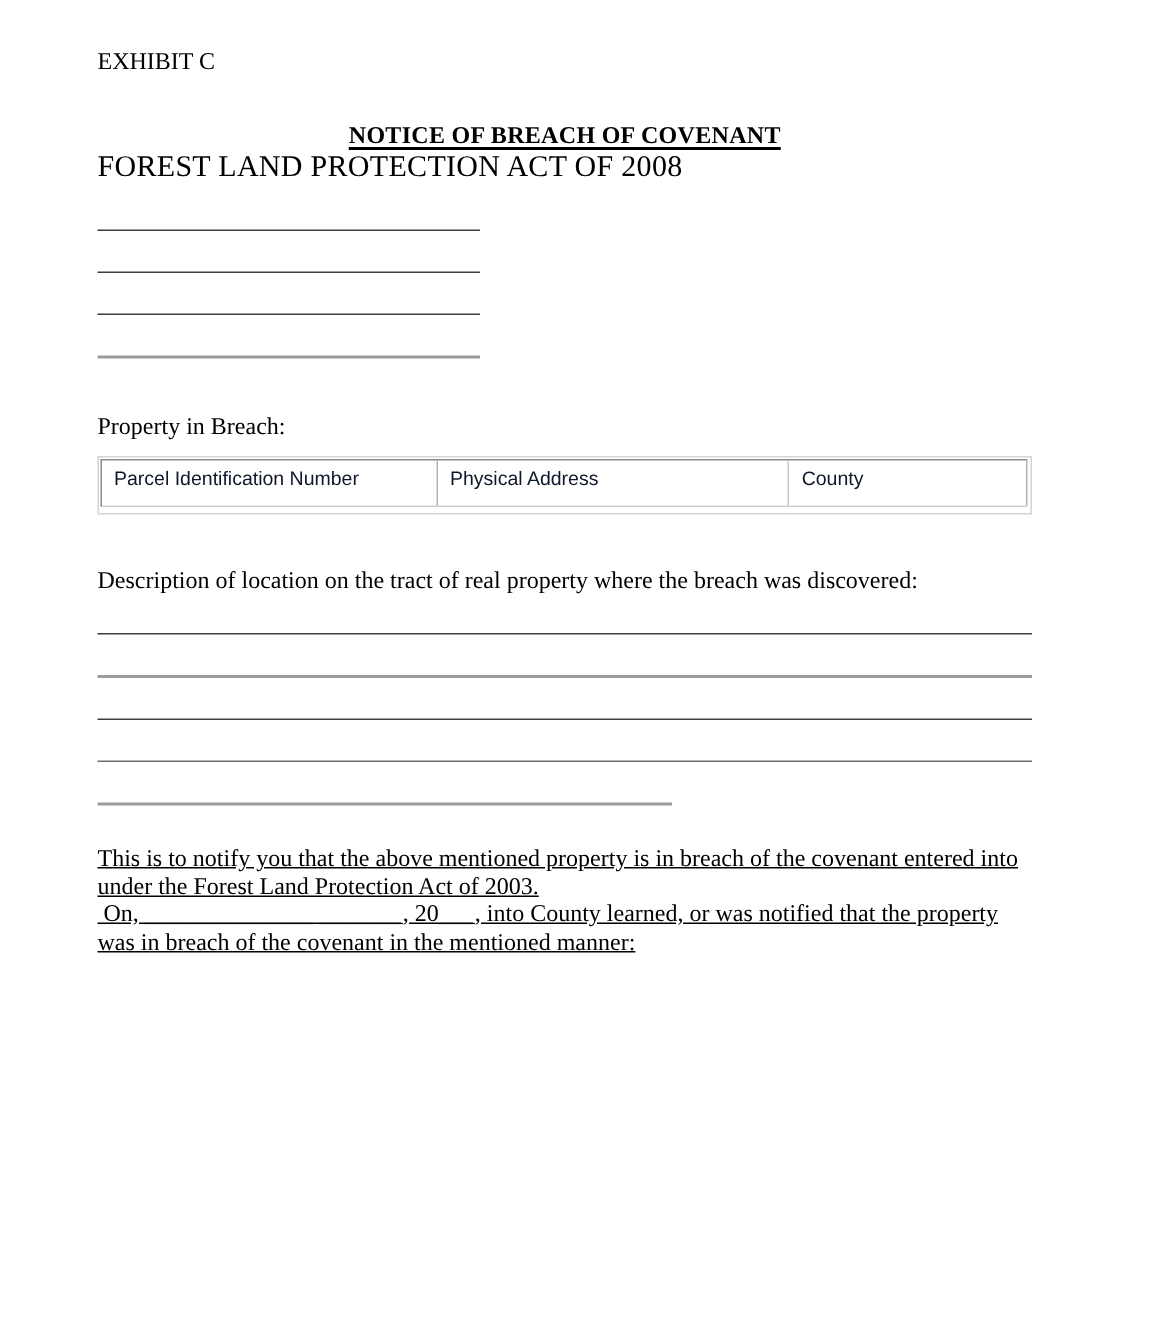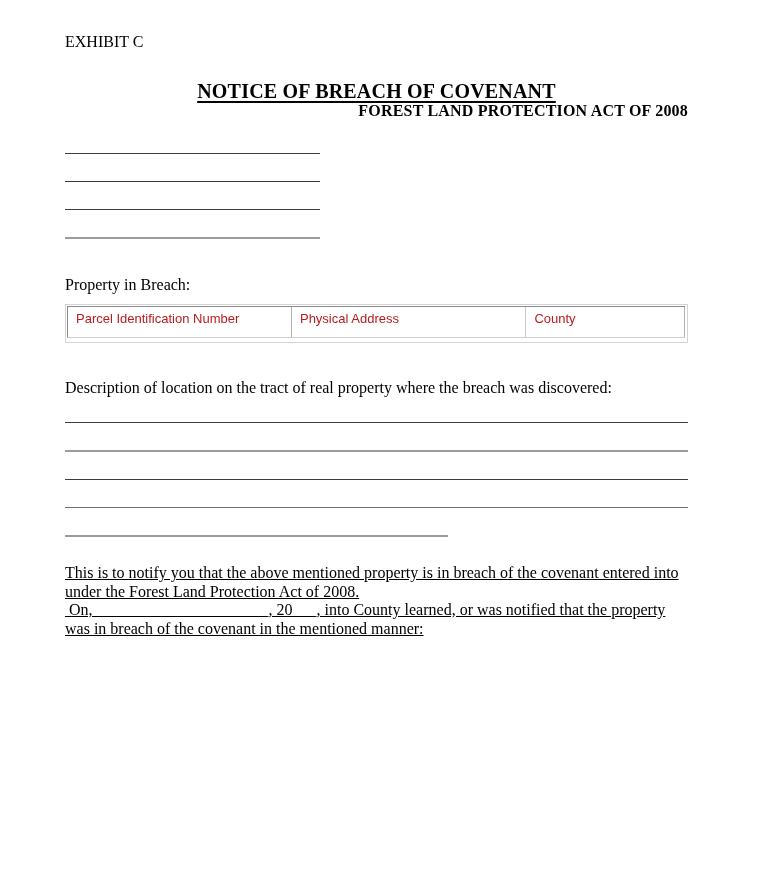--- a/index.html
+++ b/index.html
@@ -21,32 +21,32 @@
     width: 623px;
   }
   .exhibit {
     margin-top: 33px;
     font-size: 16px;
     line-height: 18px;
   }
   .title {
     margin-top: 29px;
     text-align: center;
-    font-size: 20px;
+    font-size: 16px;
     font-weight: bold;
     line-height: 22px;
     text-decoration: underline;
     text-decoration-thickness: 2px;
     text-underline-offset: 3px;
     letter-spacing: 0.2px;
   }
   .subtitle {
-    text-align: right;
-    font-size: 16px;
-    font-weight: bold;
+    text-align: left;
+    font-size: 20px;
+    font-weight: normal;
     line-height: 18px;
     letter-spacing: 0.2px;
   }
   .label {
     font-size: 16px;
     line-height: 18px;
   }
   .owner-label { margin-top: 19px; }
   .property-label { margin-top: 37px; }
   .desc-label { margin-top: 36px; }
@@ -75,21 +75,21 @@
   .trow {
     display: flex;
     border-top: 1px solid #8a8a8a;
     border-left: 1px solid #8a8a8a;
     border-bottom: 1px solid #cfcfcf;
   }
   .tcell {
     font-family: "Liberation Sans", sans-serif;
     font-size: 13px;
     line-height: 16px;
-    color: #b91c1c;
+    color: #0f172a;
     padding: 4px 4px 10px 8px;
     border-right: 1px solid #b3b3b3;
     box-sizing: border-box;
   }
   .tcell.c1 { width: 36.3%; }
   .tcell.c2 { width: 25.7%; }
   .tcell.c3 { width: 38.0%; border-right: 1px solid #c9c9c9; }
 
   .paragraph {
     margin-top: 27px;
@@ -131,21 +131,21 @@
     <div class="label desc-label">Description of location on the tract of real property where the breach was discovered:</div>
 
     <div class="rule rl-dark w-full mt-first-desc"></div>
     <div class="rule rl-gray w-full mt-next"></div>
     <div class="rule rl-dark w-full mt-next"></div>
     <div class="rule rl-mid w-full mt-next"></div>
     <div class="rule rl-gray w-short mt-next"></div>
 
     <div class="paragraph">
       <div class="para-line">This is to notify you that the above mentioned property is in breach of the covenant entered into</div>
-      <div class="para-line">under the Forest Land Protection Act of 2008.</div>
+      <div class="para-line">under the Forest Land Protection Act of 2003.</div>
       <div class="para-line"> On, ______________ _______, 20___, into County learned, or was notified that the property</div>
       <div class="para-line">was in breach of the covenant in the mentioned manner:</div>
     </div>
 
     <div class="rule rl-gray w-full mt-first-manner"></div>
     <div class="rule rl-dark w-full mt-next"></div>
     <div class="rule rl-gray w-full mt-next"></div>
     <div class="rule rl-mid w-full mt-next"></div>
     <div class="rule rl-dark w-short mt-next"></div>
 

